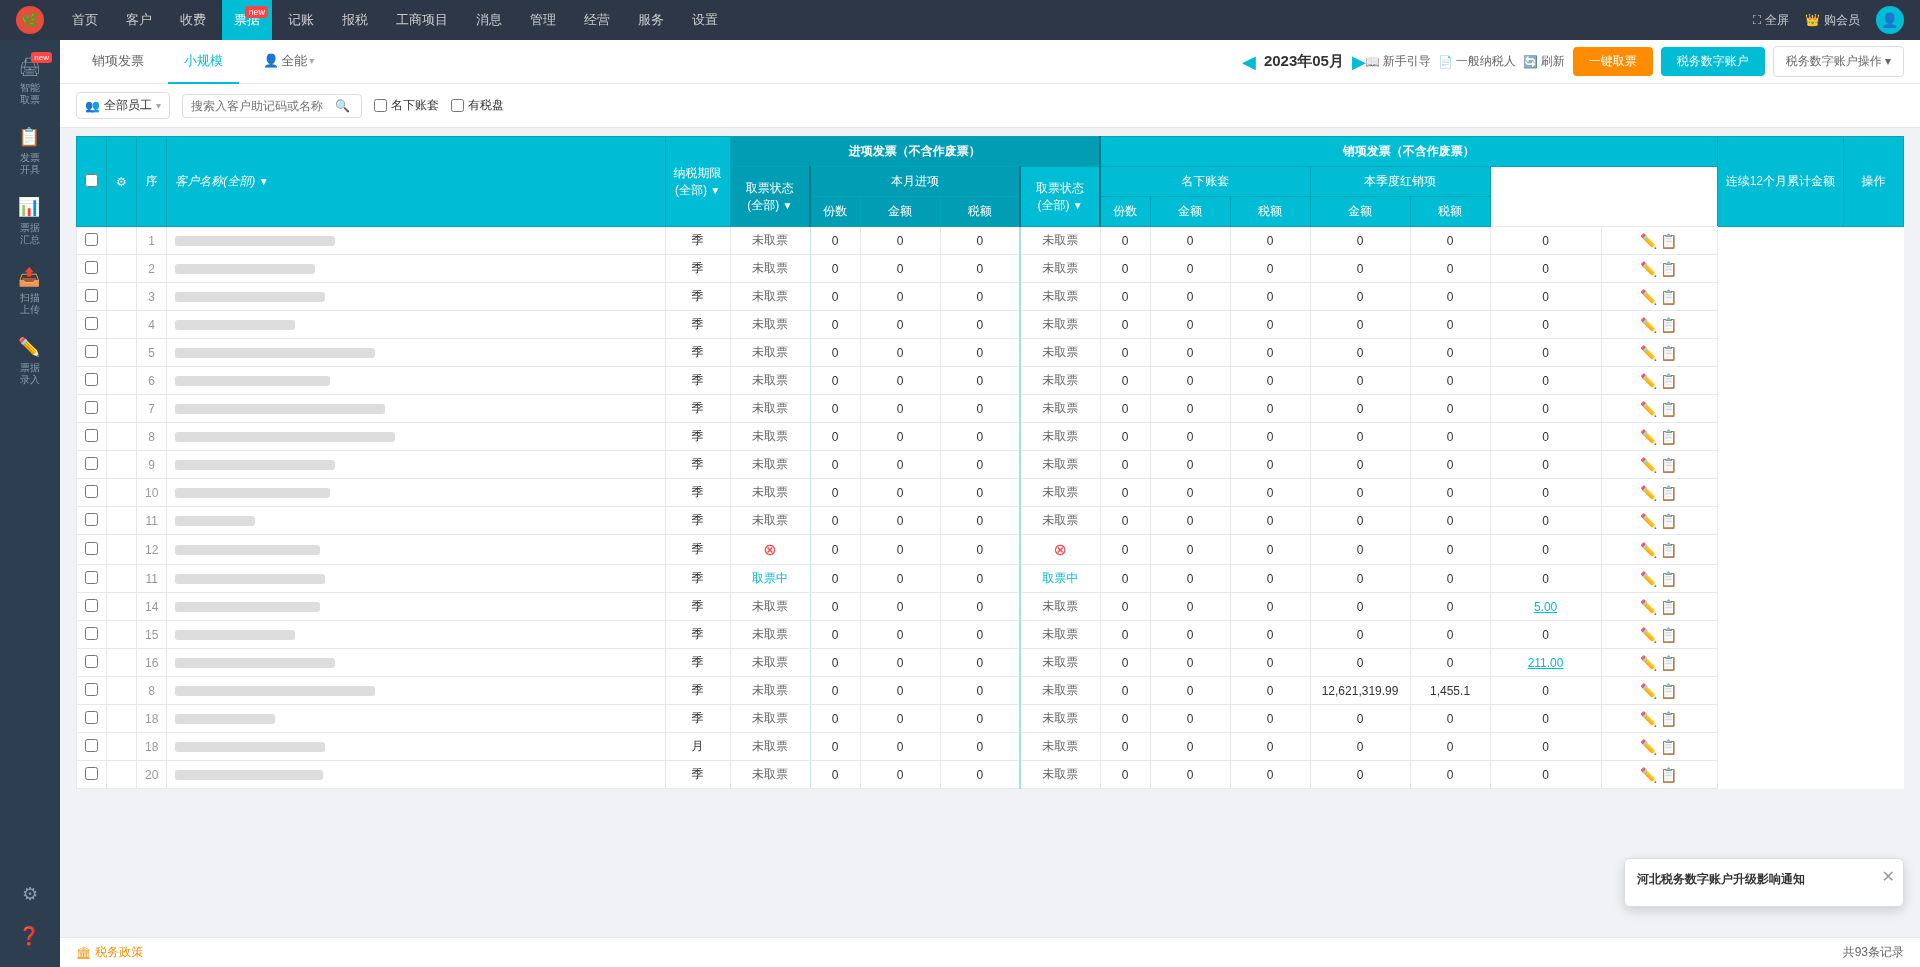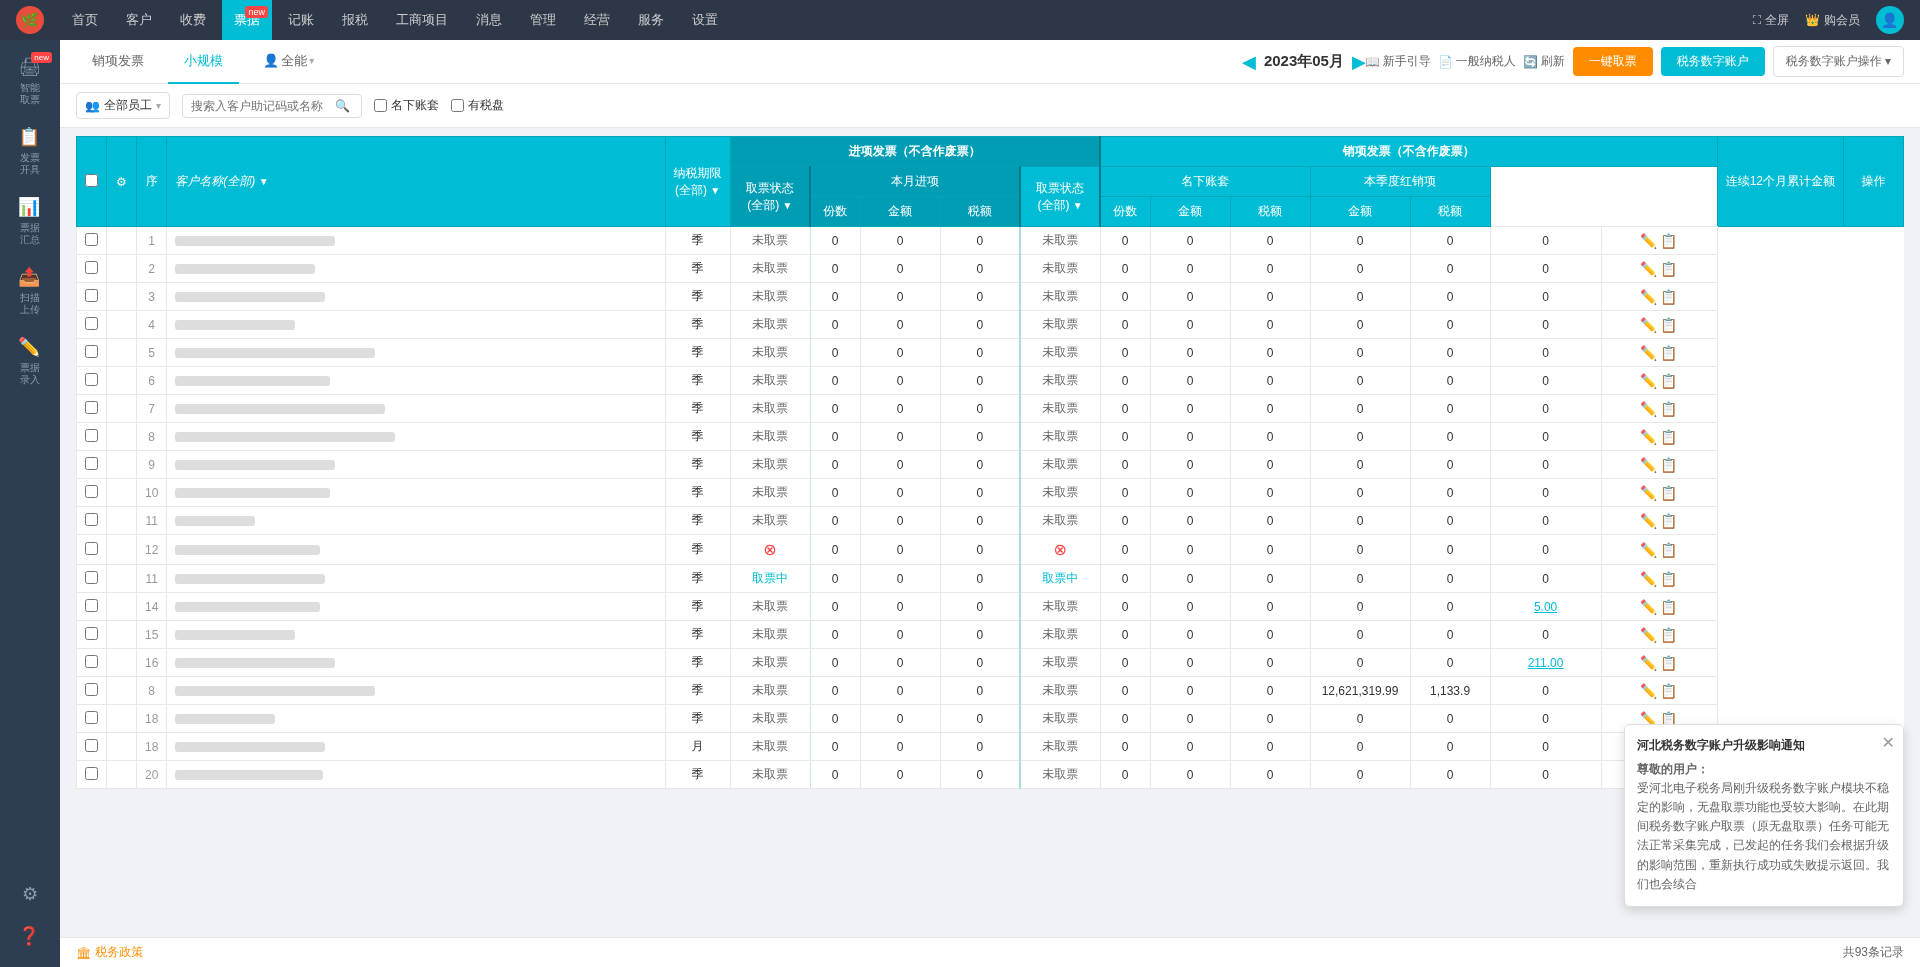--- a/index.html
+++ b/index.html
@@ -649,21 +649,21 @@
       <td>季</td>
       <td style="border-right:1px solid #c8e8ee;"><span style="color:#666;">未取票</span></td>
       <td>0</td>
       <td>0</td>
       <td style="border-right:2px solid #aadde8;">0</td>
       <td><span style="color:#666;">未取票</span></td>
       <td>0</td>
       <td>0</td>
       <td>0</td>
       <td><span style="color:#333;">12,621,319.99</span></td>
-      <td><span style="color:#333;">1,133.9</span></td>
+      <td><span style="color:#333;">1,455.1</span></td>
       <td><span>0</span></td>
       <td>
         <span class="edit-icon">✏️</span>
         <span class="copy-icon">📋</span>
       </td>
     </tr>
             <tr>
       <td><input type="checkbox" style=""></td>
       <td></td>
       <td class="row-num">18</td>
@@ -745,17 +745,13 @@
         <span>税务政策</span>
       </span>
       <span class="record-count">共93条记录</span>
     </div>
   </div>
 </div>
 
 <div class="notification-popup">
   <div class="close-btn">✕</div>
   <div class="popup-title">河北税务数字账户升级影响通知</div>
-  <div class="popup-content">
-    <div style="font-weight:bold;">尊敬的用户：</div>
-    <div>受河北电子税务局刚升级税务数字账户模块不稳定的影响，无盘取票功能也受较大影响。在此期间税务数字账户取票（原无盘取票）任务可能无法正常采集完成，已发起的任务我们会根据升级的影响范围，重新执行成功或失败提示返回。我们也会续合</div>
-  </div>
 </div>
 
 </body></html>

